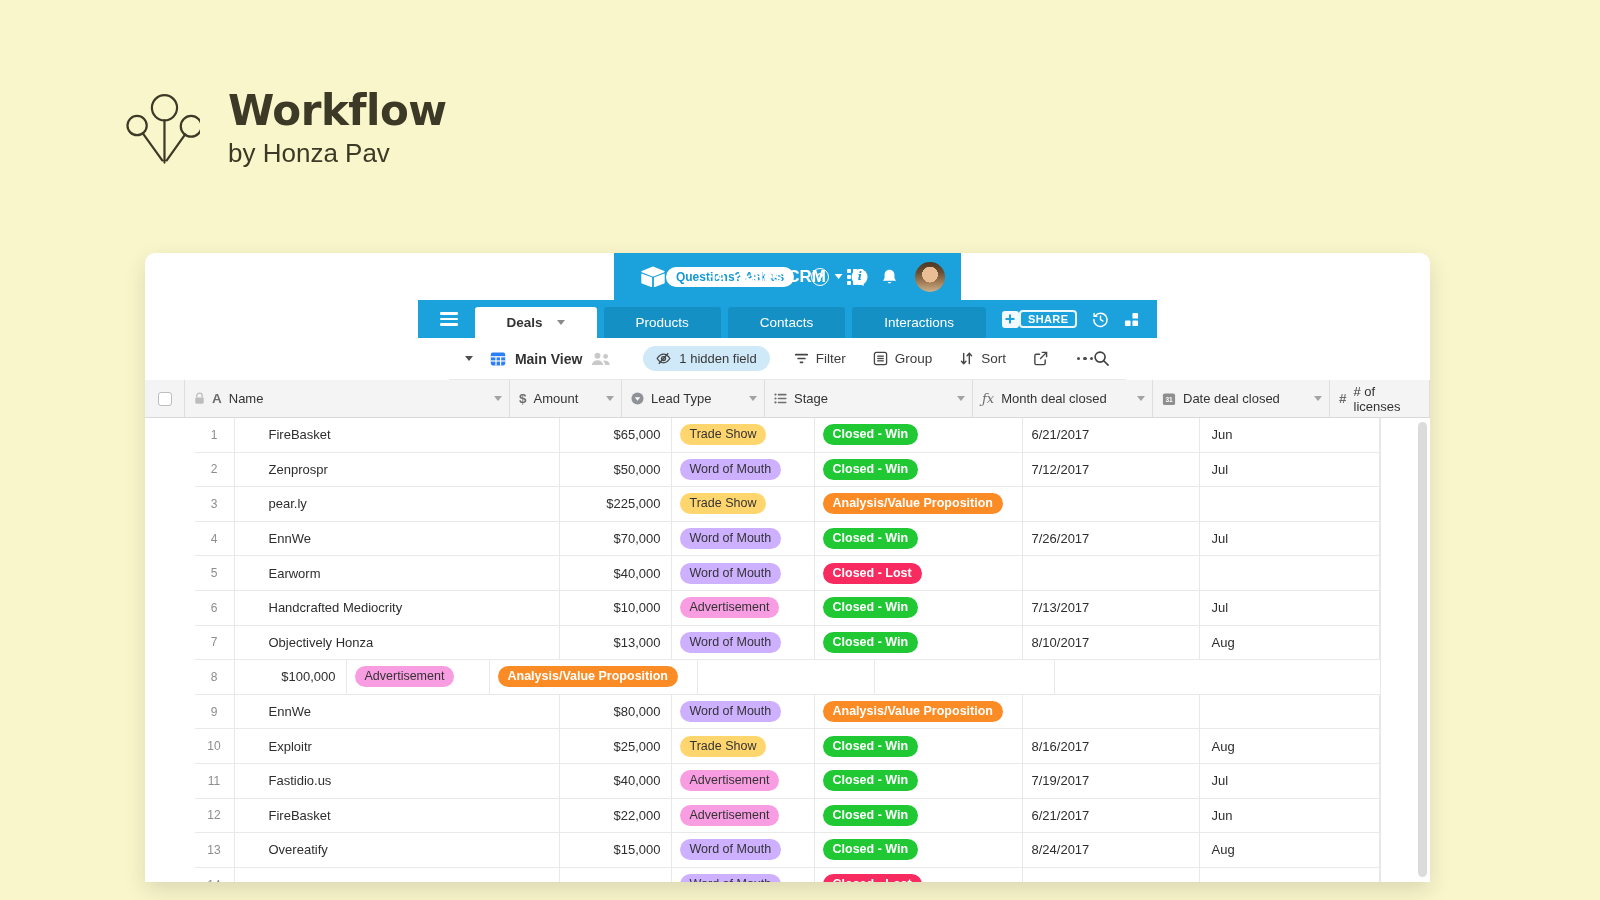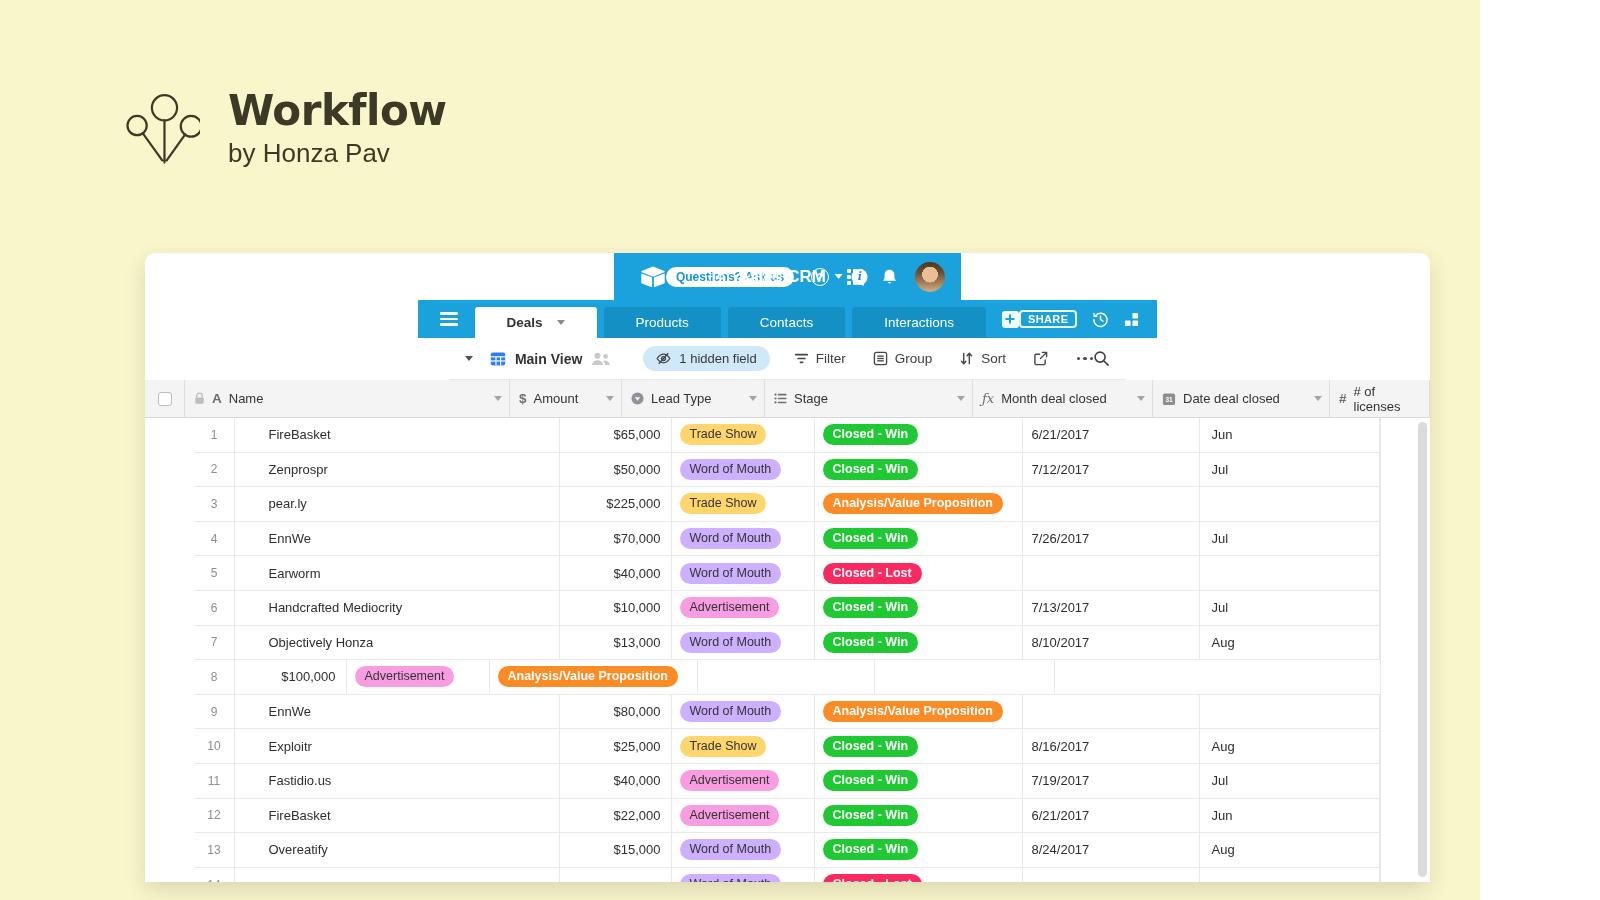--- a/index.html
+++ b/index.html
@@ -1,19 +1,19 @@
 <!DOCTYPE html>
 <html><head>
 <meta charset="utf-8">
 <style>
   * { box-sizing: border-box; margin: 0; padding: 0; }
   html,body { width:1600px; height:900px; overflow:hidden; }
   body { font-family:"Liberation Sans","DejaVu Sans",sans-serif; }
 
-  .page { position:relative; width:1480px; height:900px; background:#FAF6CB; overflow:hidden; }
+  .page { position:relative; width:1600px; height:900px; background:#FAF6CB; overflow:hidden; }
 
   
   .branding { position:absolute; left:126px; top:86px; display:flex; gap:28px; align-items:flex-start; }
   .logo-ic { margin-top:4px; }
   .brand-title { font-family:"DejaVu Sans",sans-serif; font-size:42px; font-weight:800; color:#3C3A27; letter-spacing:-0.5px; }
   .brand-sub { font-size:26px; color:#3C3A27; margin-top:3px; }
 
   
   .window { position:absolute; left:145px; top:253px; width:1285px; height:629px;
             border-radius:10px 10px 0 0; overflow:hidden; background:#fff;

